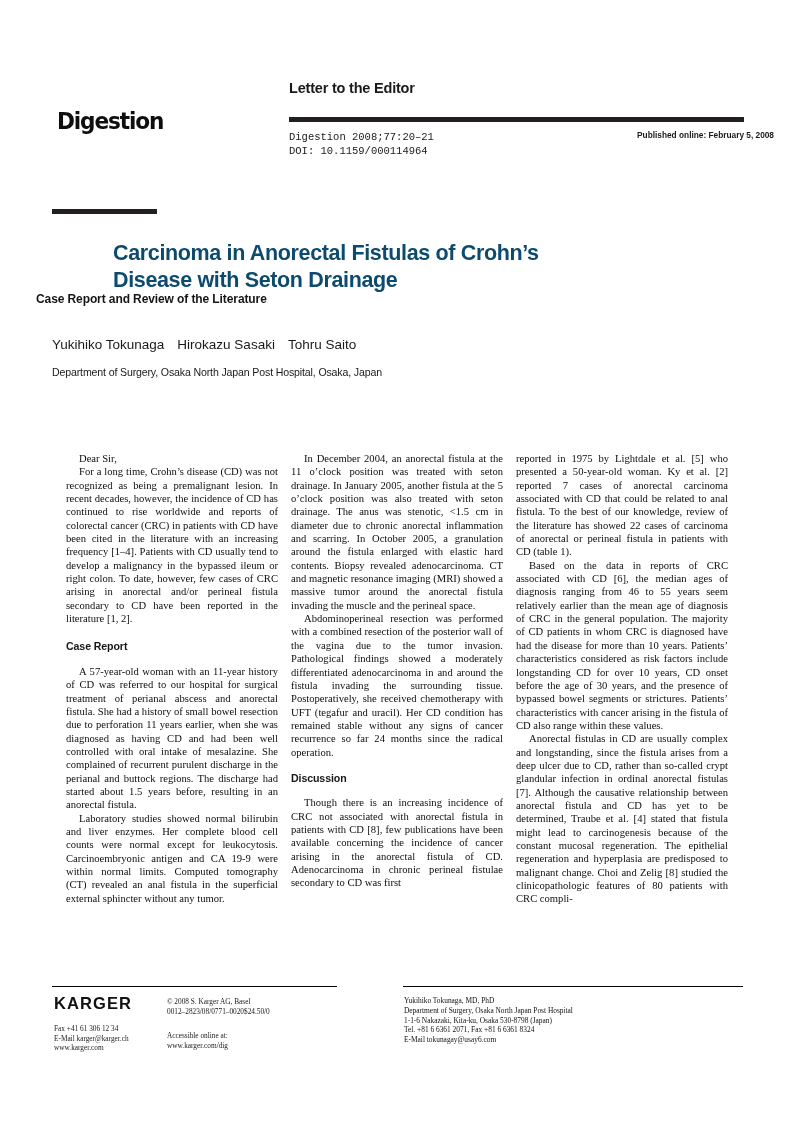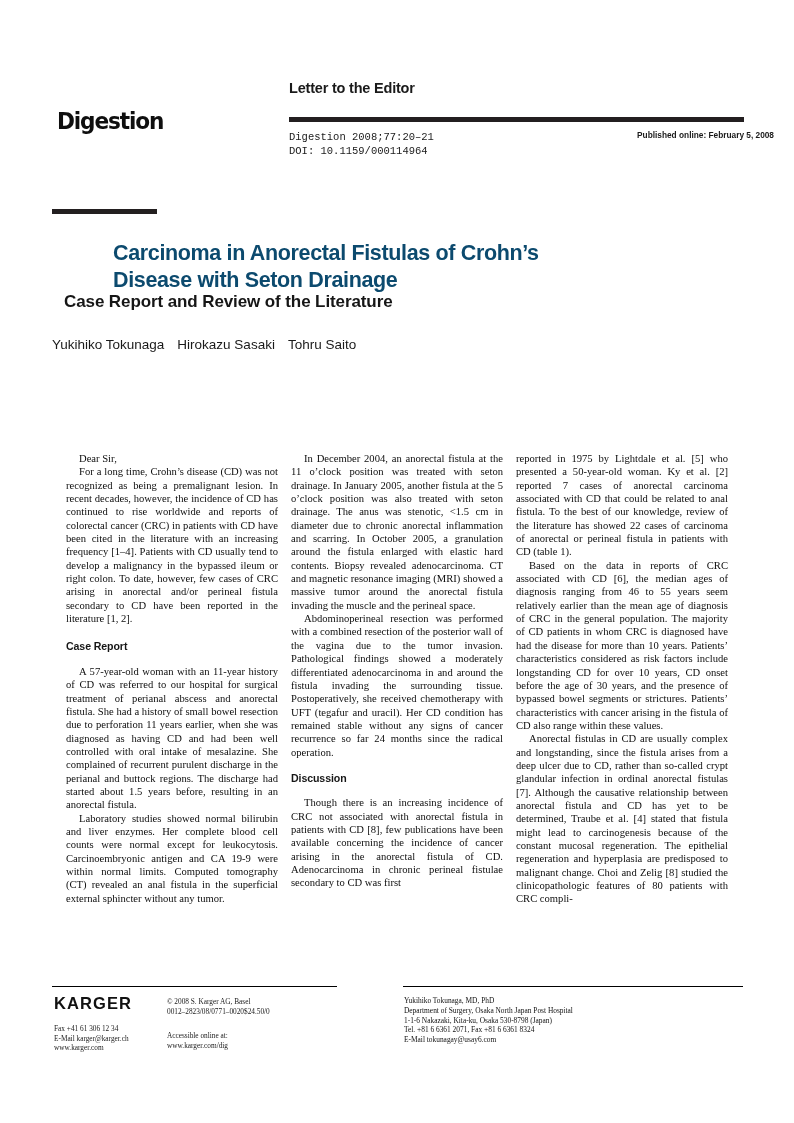--- a/index.html
+++ b/index.html
@@ -92,25 +92,25 @@
     font-family: "Liberation Sans", sans-serif;
     font-weight: bold;
     font-size: 21.5px;
     line-height: 27px;
     letter-spacing: -0.35px;
     color: #0c4a6e;
     margin-left: 45px;
   }
   .subtitle {
     position: absolute;
-    left: 64px;
+    left: 36px;
     top: 292px;
     font-family: "Liberation Sans", sans-serif;
     font-weight: bold;
-    font-size: 17px;
+    font-size: 12px;
     letter-spacing: -0.1px;
     color: #161616;
   }
   .authors {
     position: absolute;
     left: 52px;
     top: 337px;
     font-family: "Liberation Sans", sans-serif;
     font-size: 13.5px;
     color: #1a1a1a;
@@ -237,20 +237,21 @@
     <div>DOI: 10.1159/000114964</div>
   </div>
   <div class="hdr-pub">Published online: February 5, 2008</div>
 
   <div class="title-rule"></div>
   <h1 class="title">Carcinoma in Anorectal Fistulas of Crohn’s Disease with Seton Drainage</h1>
   <div class="subtitle">Case Report and Review of the Literature</div>
   <div class="authors">
     <span class="auth">Yukihiko Tokunaga</span><span class="auth">Hirokazu Sasaki</span><span class="auth">Tohru Saito</span>
   </div>
+  <div class="affil">Department of Surgery, Osaka North Japan Post Hospital, Osaka, Japan</div>
 
   <div class="col" id="col1">
     <p>Dear Sir,</p>
     <p>For a long time, Crohn’s disease (CD) was not recognized as being a premalignant lesion. In recent decades, however, the incidence of CD has continued to rise worldwide and reports of colorectal cancer (CRC) in patients with CD have been cited in the literature with an increasing frequency [1–4]. Patients with CD usually tend to develop a malignancy in the bypassed ileum or right colon. To date, however, few cases of CRC arising in anorectal and/or perineal fistula secondary to CD have been reported in the literature [1, 2].</p>
     <h3 class="first">Case Report</h3>
     <p>A 57-year-old woman with an 11-year history of CD was referred to our hospital for surgical treatment of perianal abscess and anorectal fistula. She had a history of small bowel resection due to perforation 11 years earlier, when she was diagnosed as having CD and had been well controlled with oral intake of mesalazine. She complained of recurrent purulent discharge in the perianal and buttock regions. The discharge had started about 1.5 years before, resulting in an anorectal fistula.</p>
     <p>Laboratory studies showed normal bilirubin and liver enzymes. Her complete blood cell counts were normal except for leukocytosis. Carcinoembryonic antigen and CA 19-9 were within normal limits. Computed tomography (CT) revealed an anal fistula in the superficial external sphincter without any tumor.</p>
   </div>
 
   <div class="col" id="col2">

